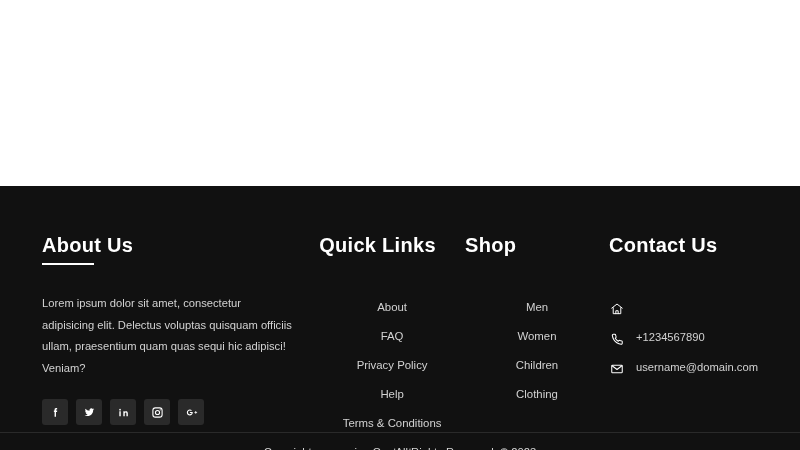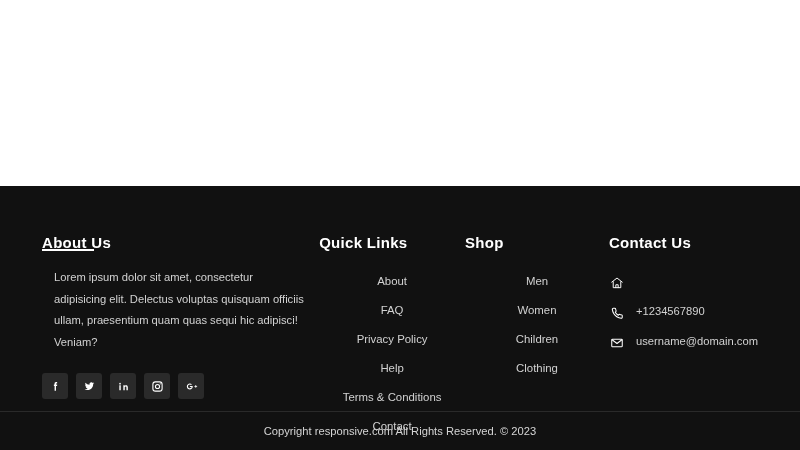--- a/index.html
+++ b/index.html
@@ -38,42 +38,42 @@
     padding: 48px 42px 0 42px;
     box-sizing: border-box;
   }
   .col-about { width: 285px; }
   .col-links { width: 150px; }
   .col-shop  { width: 148px; }
   .col-contact { flex: 1; }
 
   .col-title {
     color: #ffffff;
-    font-size: 15px;
+    font-size: 20px;
     font-weight: bold;
     letter-spacing: 0.3px;
-    margin: 0 0 10px 0;
+    margin: 0 0 22px 0;
     position: relative;
     display: inline-block;
-    padding-bottom: 0;
+    padding-bottom: 8px;
   }
   .col-title.underlined::after {
     content: "";
     position: absolute;
     left: 0;
     bottom: 0;
     width: 52px;
     height: 2px;
     background: #ffffff;
   }
   .about-text {
     font-size: 11.2px;
     line-height: 1.92;
     color: #d2d2d2;
-    margin: 6px 0 0 12px;
+    margin: 6px 0 0 0;
     width: 250px;
   }
   .social-row {
     display: flex;
     gap: 8px;
     margin-top: 20px;
   }
   .social-btn {
     width: 26px;
     height: 26px;

